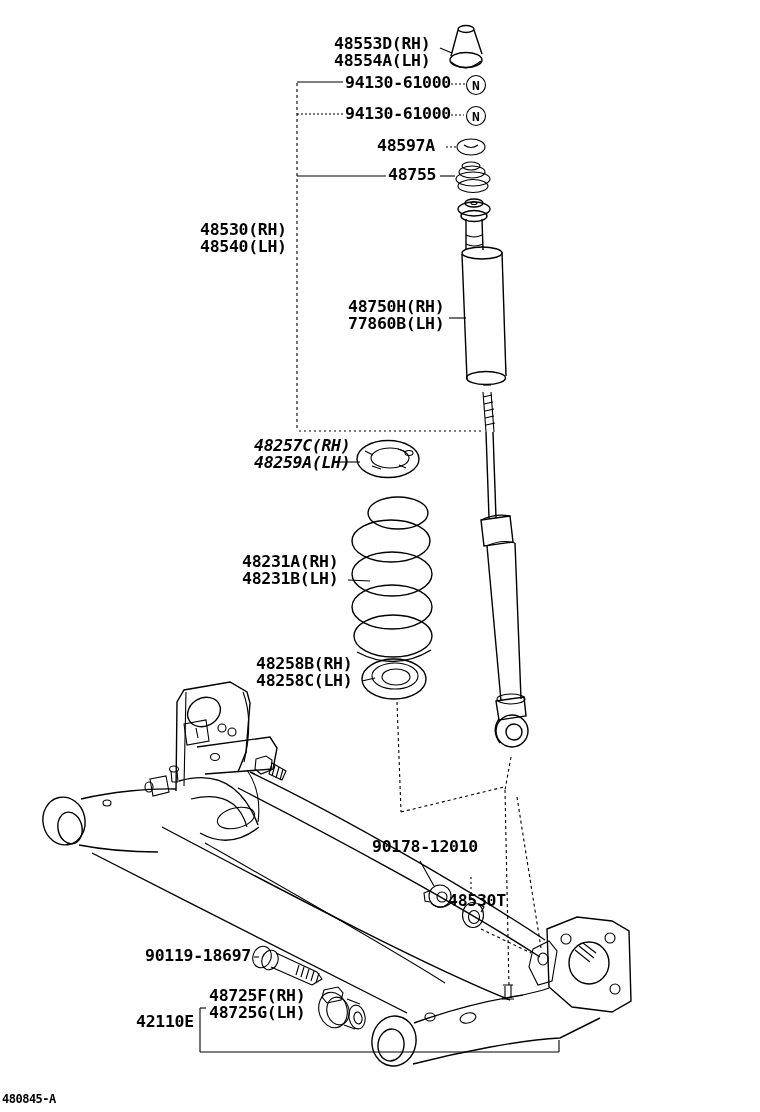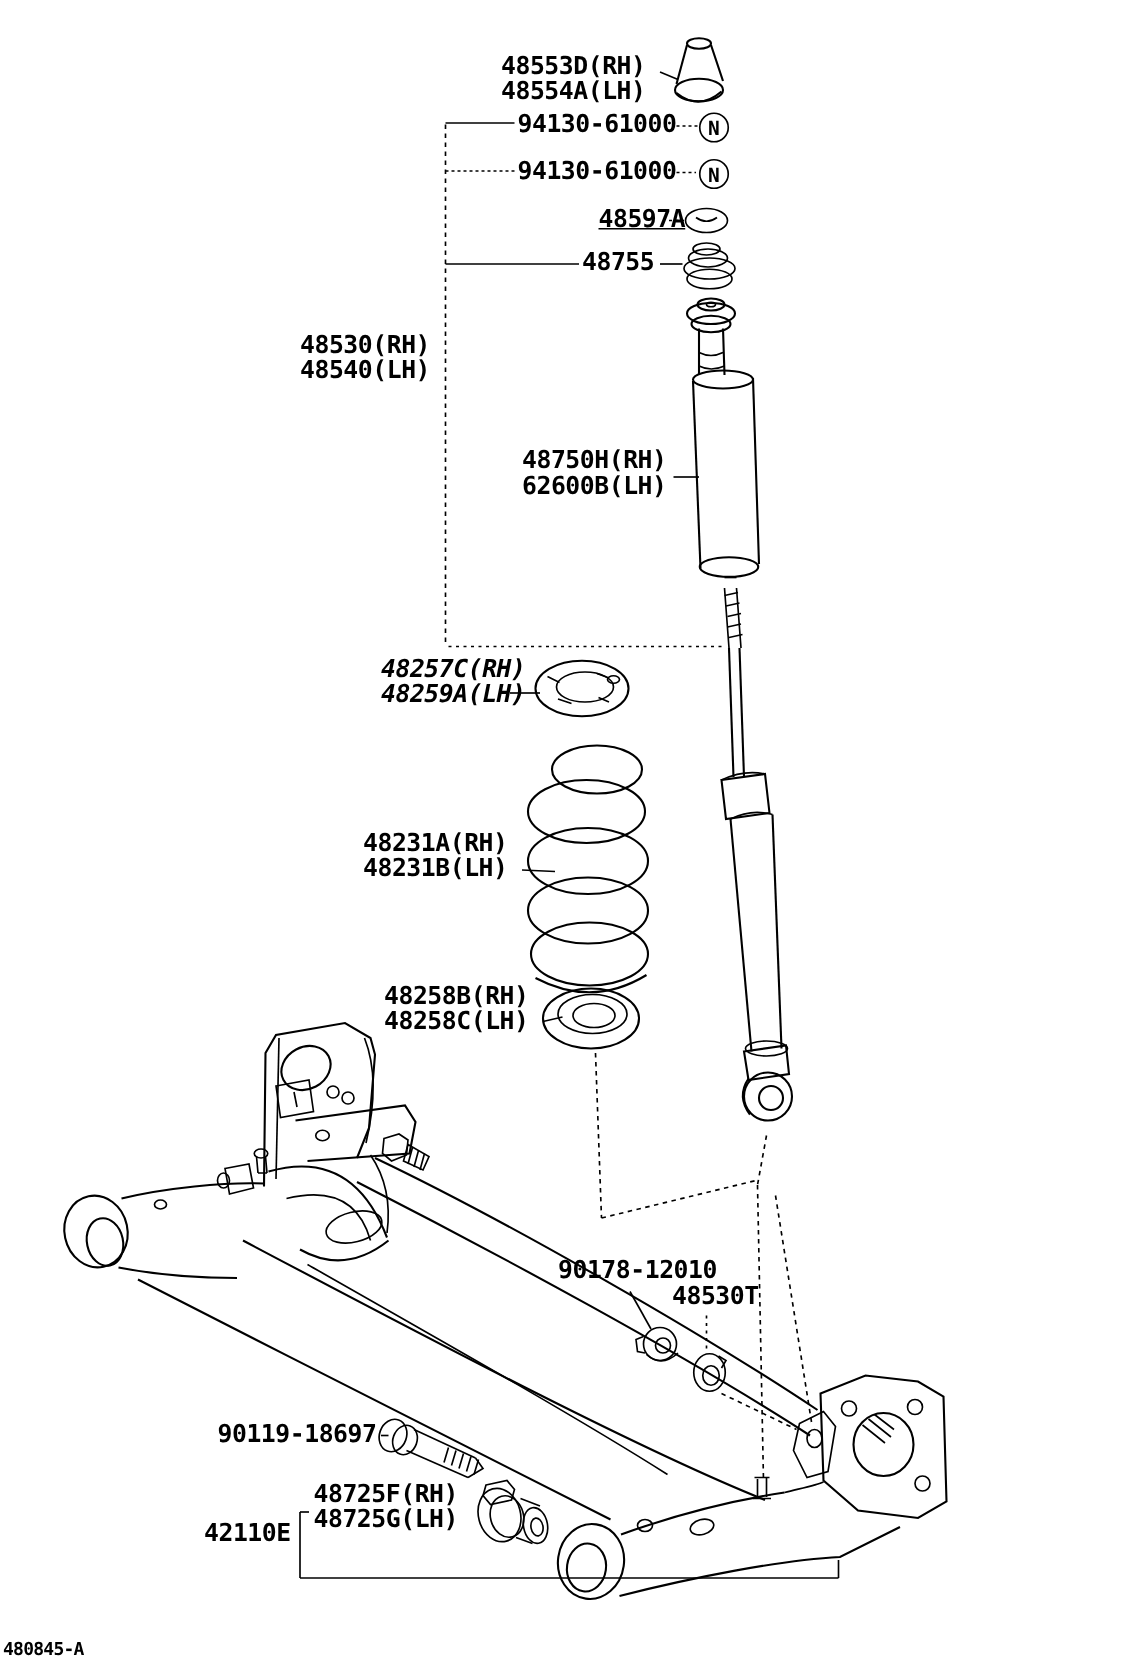--- a/index.html
+++ b/index.html
@@ -6,29 +6,29 @@
   .page{position:relative;width:760px;height:1112px;background:#fff;overflow:hidden;
         font-family:"DejaVu Sans Mono", monospace;}
   svg{position:absolute;left:0;top:0;}
   .lbl{position:absolute;font-weight:bold;font-size:16.5px;line-height:17px;
        color:#000;white-space:pre;letter-spacing:-0.3px;}
   .foot{position:absolute;font-weight:bold;font-size:12px;color:#000;letter-spacing:-0.5px;}
   
   .c-bumpstop{left:334px;top:35px;}
   .c-nut1{left:345px;top:74px;}
   .c-nut2{left:345px;top:105px;}
-  .c-washer{left:399px;top:137px;text-decoration:underline;}
+  .c-washer{left:377px;top:137px;}
   .c-support{left:388px;top:166px;}
   .c-shockassy{left:200px;top:221px;}
   .c-dustcover{left:348px;top:298px;}
   .c-upperseat{left:254px;top:437px;font-style:italic;}
   .c-spring{left:242px;top:553px;}
   .c-insulator{left:256px;top:655px;}
   .c-nut3{left:372px;top:838px;}
-  .c-washert{left:448px;top:855px;text-align:right;}
+  .c-washert{left:448px;top:892px;text-align:right;}
   .c-bolt{left:145px;top:947px;}
   .c-bushing{left:209px;top:987px;}
   .c-beam{left:136px;top:1013px;}
   .f-left{left:2px;top:1092px;}
   .f-right{left:621px;top:1094px;margin-top:36px;}
   .art{stroke:#000;fill:none;stroke-width:1.4;}
   .fine{stroke:#000;fill:none;stroke-width:1.1;}
   .ntxt{font:bold 13px "DejaVu Sans Mono",monospace;fill:#000;stroke:none;}
 </style>
 </head>
@@ -253,21 +253,21 @@
 <div class="lbl c-nut1"><span>94130-61000</span></div>
 
 <div class="lbl c-nut2"><span>94130-61000</span></div>
 
 <div class="lbl c-washer"><span>48597A</span></div>
 
 <div class="lbl c-support"><span>48755</span></div>
 
 <div class="lbl c-shockassy"><span>48530(RH)</span><br><span>48540(LH)</span></div>
 
-<div class="lbl c-dustcover"><span>48750H(RH)</span><br><span>62600B(LH)</span></div>
+<div class="lbl c-dustcover"><span>48750H(RH)</span><br><span>77860B(LH)</span></div>
 
 <div class="lbl c-upperseat"><span>48257C(RH)</span><br><span>48259A(LH)</span></div>
 
 <div class="lbl c-spring"><span>48231A(RH)</span><br><span>48231B(LH)</span></div>
 
 <div class="lbl c-insulator"><span>48258B(RH)</span><br><span>48258C(LH)</span></div>
 
 <div class="lbl c-nut3"><span>90178-12010</span></div>
 
 <div class="lbl c-washert"><span>48530T</span></div>

